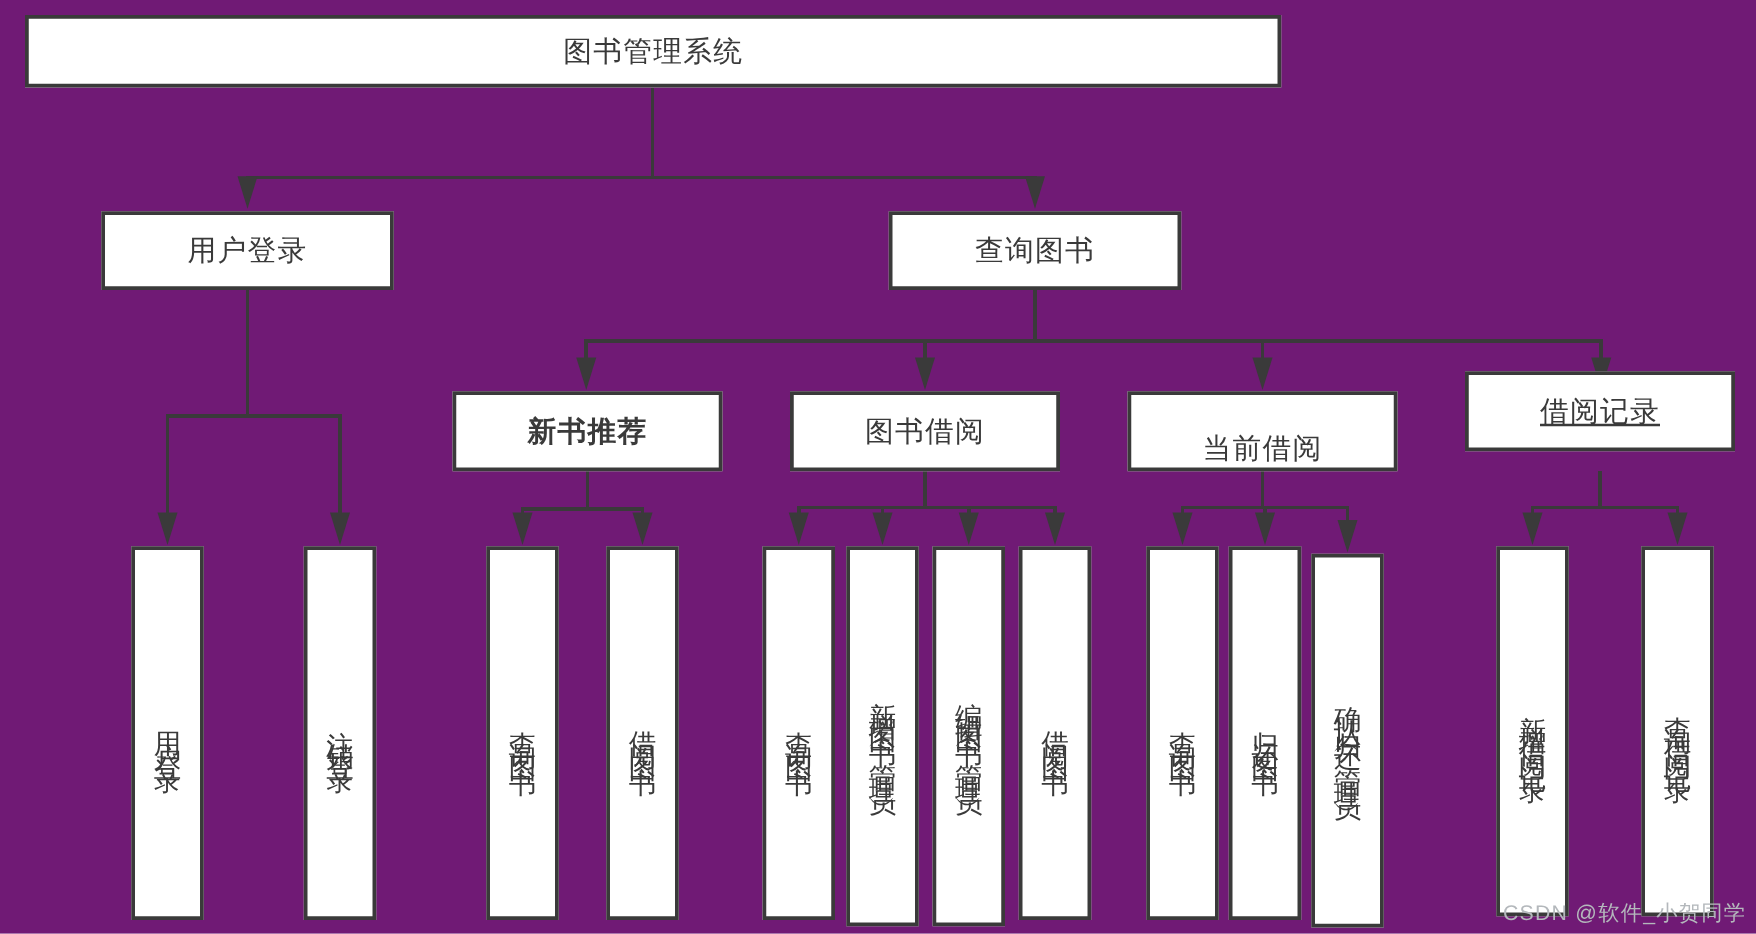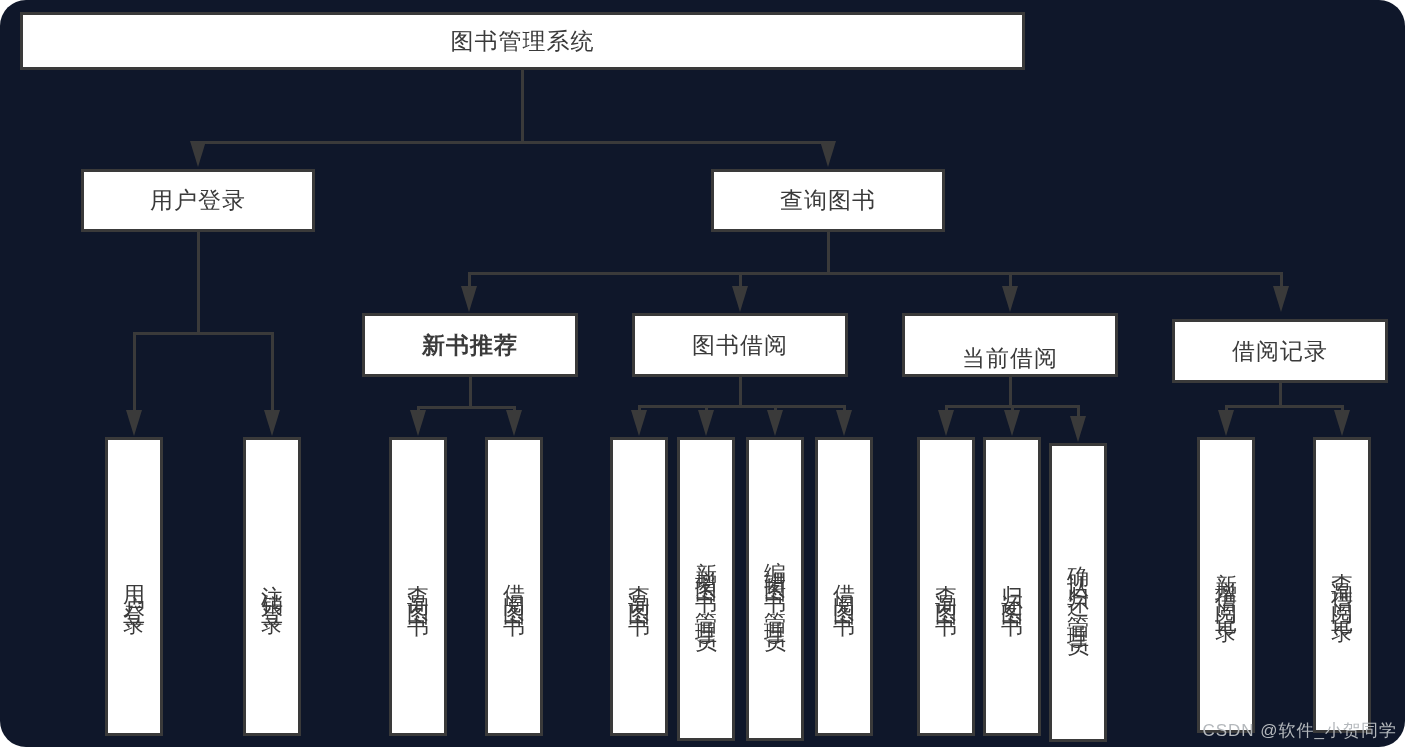--- a/index.html
+++ b/index.html
@@ -1,23 +1,22 @@
 <!DOCTYPE html>
 <html><head>
 <meta charset="utf-8">
 <style>
   html, body { margin: 0; padding: 0; background: #ffffff; }
   #canvas {
     position: relative;
     width: 1405px;
     height: 747px;
-    background: #0f172a;
+    background: #701a75;
     font-family: "Liberation Sans", "DejaVu Sans", sans-serif;
     overflow: hidden;
-    border-radius: 26px;
   }
   svg.connectors {
     position: absolute;
     left: 0; top: 0;
     width: 1405px; height: 747px;
     pointer-events: none;
   }
   .node {
     position: absolute;
     box-sizing: border-box;
@@ -38,21 +37,21 @@
     color: #3a3a3a;
     line-height: 1;
   }
   
   #box-root        { left: 20px;   top: 12px;  width: 1005px; height: 58px; }
   #box-user-login  { left: 81px;   top: 169px; width: 234px;  height: 63px; }
   #box-book-mgmt   { left: 711px;  top: 169px; width: 234px;  height: 63px; }
   #box-new-books   { left: 362px;  top: 313px; width: 216px;  height: 64px; font-weight: bold; }
   #box-borrowing   { left: 632px;  top: 313px; width: 216px;  height: 64px; }
   #box-current     { left: 902px;  top: 313px; width: 216px;  height: 64px; align-items: flex-end; }
-  #box-records     { left: 1172px; top: 319px; width: 216px;  height: 64px; }
+  #box-records     { left: 1172px; top: 297px; width: 216px;  height: 64px; text-decoration: underline; }
   #box-a1 { left: 105px;  top: 437px; height: 299px; }
   #box-a2 { left: 243px;  top: 437px; height: 299px; }
   #box-b1 { left: 389px;  top: 437px; height: 299px; }
   #box-b2 { left: 485px;  top: 437px; height: 299px; }
   #box-c1 { left: 610px;  top: 437px; height: 299px; }
   #box-c2 { left: 677px;  top: 437px; height: 304px; }
   #box-c3 { left: 746px;  top: 437px; height: 304px; }
   #box-c4 { left: 815px;  top: 437px; height: 299px; }
   #box-d1 { left: 917px;  top: 437px; height: 299px; }
   #box-d2 { left: 983px;  top: 437px; height: 299px; }

